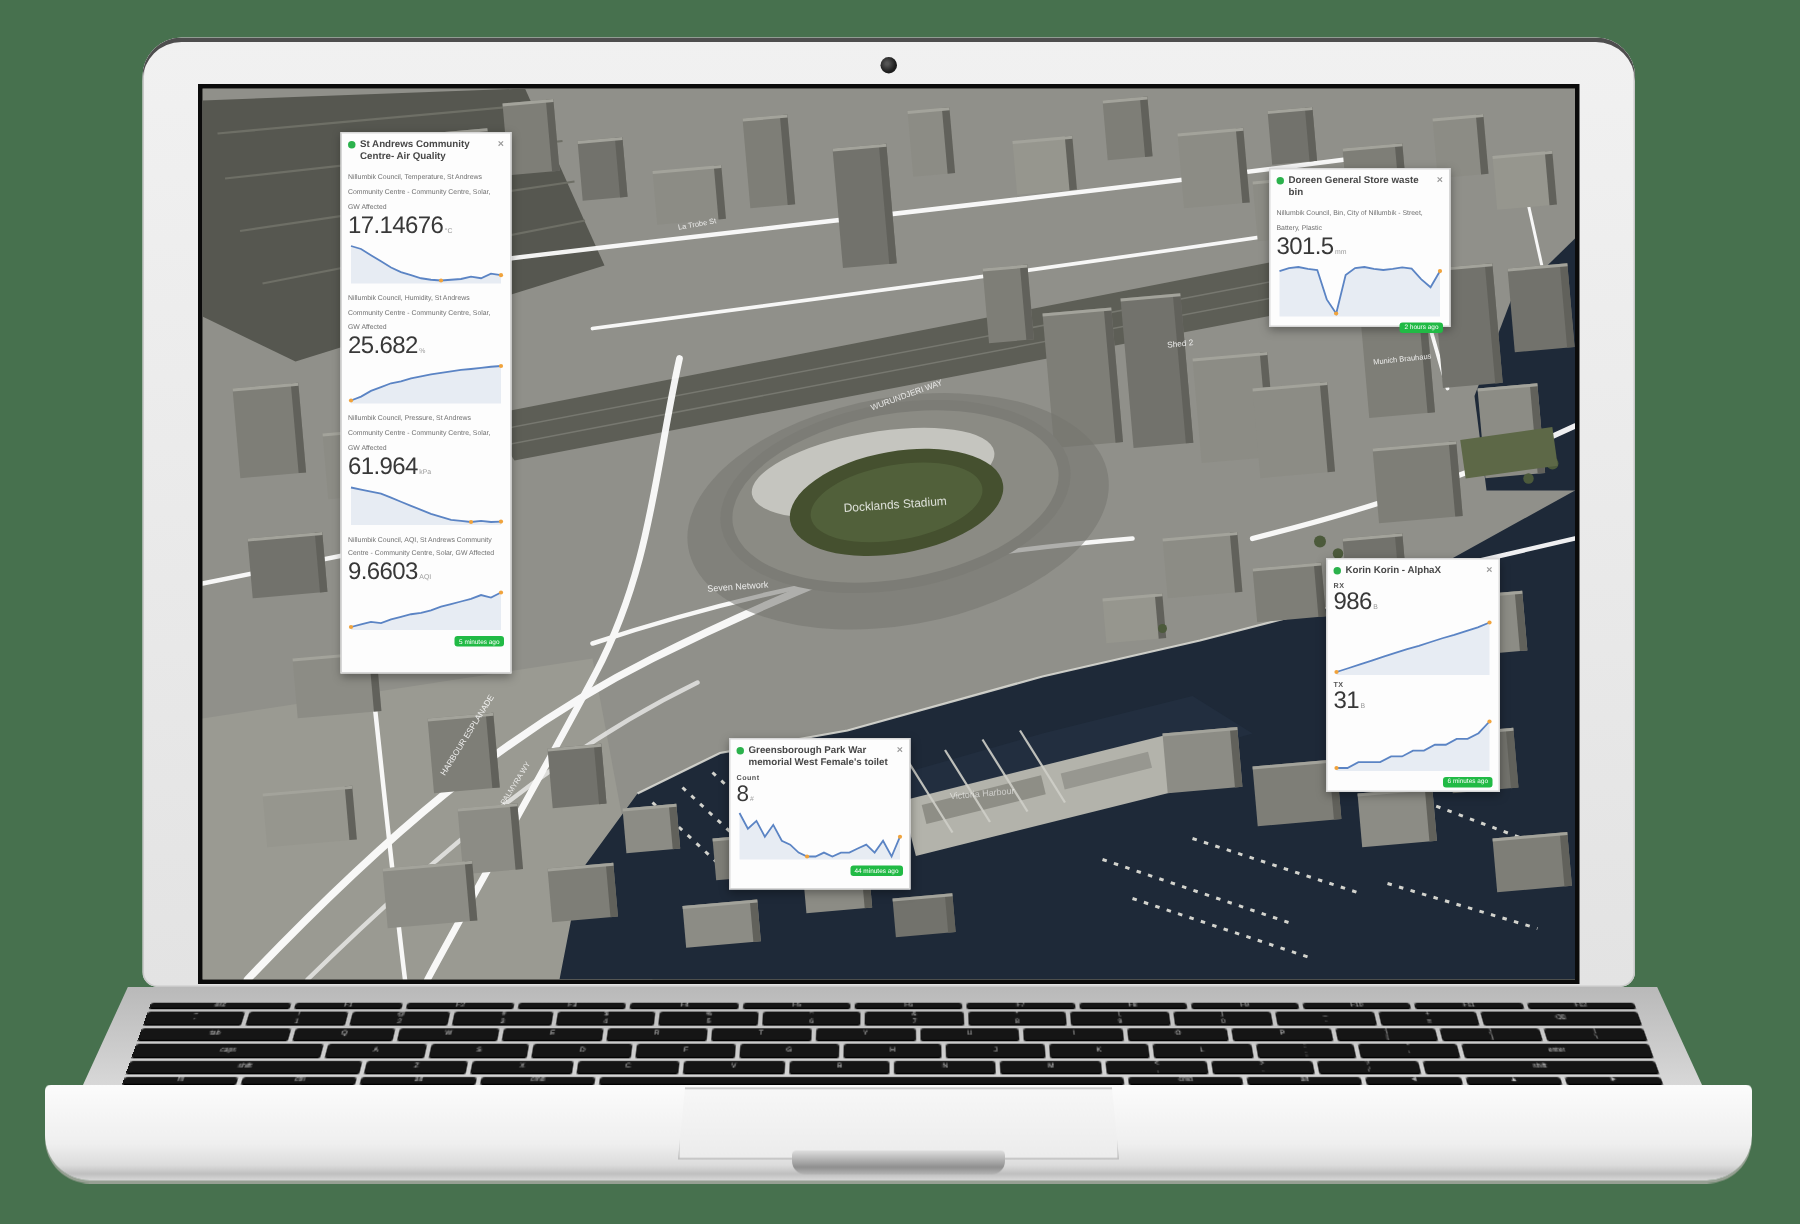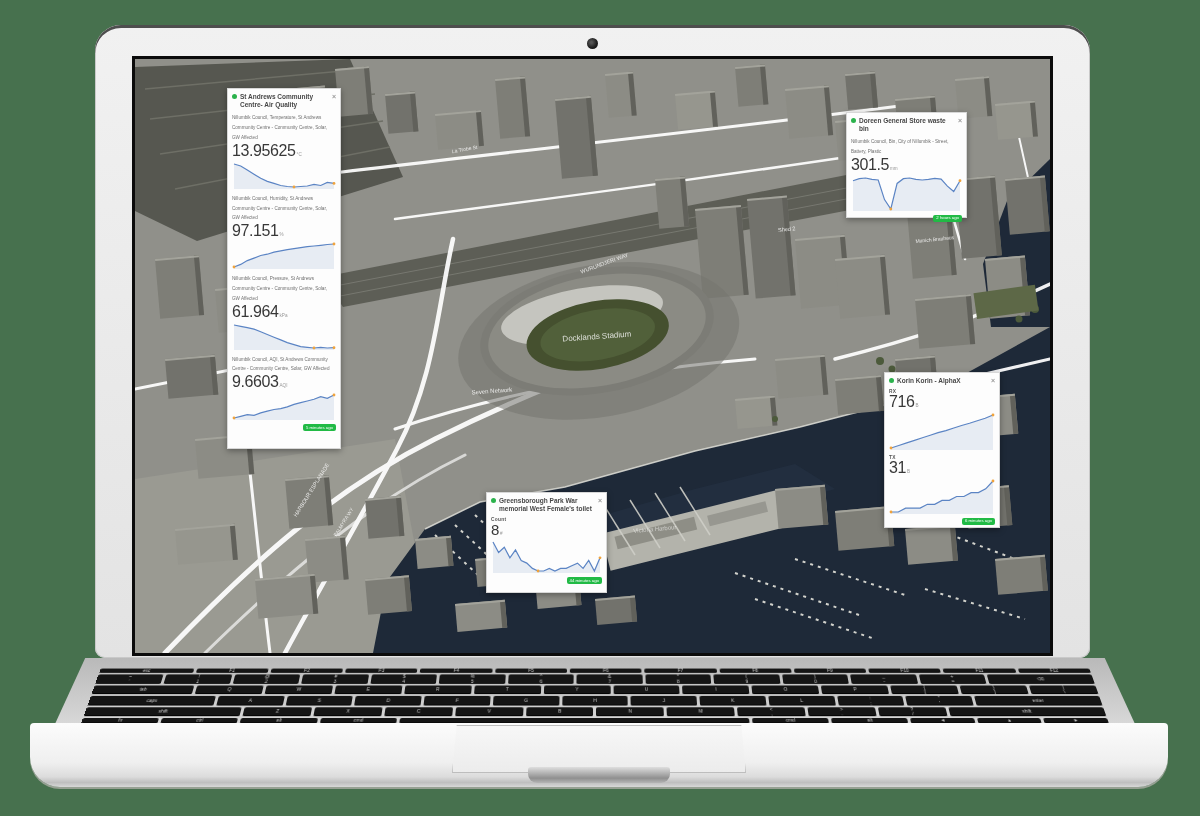--- a/index.html
+++ b/index.html
@@ -424,31 +424,31 @@
         </svg>
 
         <div class="panel" style="left:92px;top:29px;width:114px;height:361px">
           <div class="p-head">
             <span class="p-dot"></span>
             <span>St Andrews Community Centre- Air Quality</span>
             <span class="p-close">×</span>
           </div>
           <div class="metric">
             <div class="m-desc">Nillumbik Council, Temperature, St Andrews Community Centre - Community Centre, Solar, GW Affected</div>
-            <div class="m-value"><span>13.95625</span><span class="unit">°C</span></div>
+            <div class="m-value"><span>17.14676</span><span class="unit">°C</span></div>
             <svg class="spark" width="104" height="30">
                 <path d="M2 29 L2.0 4.0 L8.7 6.0 L15.3 10.1 L22.0 14.2 L28.7 18.3 L35.3 21.4 L42.0 23.4 L48.7 25.5 L55.3 26.5 L62.0 27.0 L68.7 26.5 L75.3 26.0 L82.0 24.4 L88.7 25.5 L95.3 22.4 L102.0 23.4 L102 29 Z" fill="rgba(110,140,190,0.15)"></path>
                 <polyline points="2.0,4.0 8.7,6.0 15.3,10.1 22.0,14.2 28.7,18.3 35.3,21.4 42.0,23.4 48.7,25.5 55.3,26.5 62.0,27.0 68.7,26.5 75.3,26.0 82.0,24.4 88.7,25.5 95.3,22.4 102.0,23.4" fill="none" stroke="#5b84c4" stroke-width="1.2"></polyline>
                 <circle cx="62" cy="27" r="1.4" fill="#f0a33c"></circle>
                 <circle cx="102" cy="23.422222222222207" r="1.4" fill="#f0a33c"></circle>
               </svg>
           </div>
           <div class="metric">
             <div class="m-desc">Nillumbik Council, Humidity, St Andrews Community Centre - Community Centre, Solar, GW Affected</div>
-            <div class="m-value"><span>97.151</span><span class="unit">%</span></div>
+            <div class="m-value"><span>25.682</span><span class="unit">%</span></div>
             <svg class="spark" width="104" height="30">
                 <path d="M2 29 L2.0 27.0 L8.7 24.4 L15.3 20.6 L22.0 18.1 L28.7 15.5 L35.3 14.2 L42.0 12.2 L48.7 10.9 L55.3 9.6 L62.0 8.6 L68.7 7.6 L75.3 6.6 L82.0 6.0 L88.7 5.3 L95.3 4.5 L102.0 4.0 L102 29 Z" fill="rgba(110,140,190,0.15)"></path>
                 <polyline points="2.0,27.0 8.7,24.4 15.3,20.6 22.0,18.1 28.7,15.5 35.3,14.2 42.0,12.2 48.7,10.9 55.3,9.6 62.0,8.6 68.7,7.6 75.3,6.6 82.0,6.0 88.7,5.3 95.3,4.5 102.0,4.0" fill="none" stroke="#5b84c4" stroke-width="1.2"></polyline>
                 <circle cx="2" cy="27" r="1.4" fill="#f0a33c"></circle>
                 <circle cx="102" cy="4" r="1.4" fill="#f0a33c"></circle>
               </svg>
           </div>
           <div class="metric">
             <div class="m-desc">Nillumbik Council, Pressure, St Andrews Community Centre - Community Centre, Solar, GW Affected</div>
             <div class="m-value"><span>61.964</span><span class="unit">kPa</span></div>
@@ -492,21 +492,21 @@
         </div>
 
         <div class="panel" style="left:749px;top:313px;width:116px;height:156px">
           <div class="p-head">
             <span class="p-dot"></span>
             <span>Korin Korin - AlphaX</span>
             <span class="p-close">×</span>
           </div>
           <div class="metric">
             <div class="m-label">RX</div>
-            <div class="m-value"><span>716</span><span class="unit">B</span></div>
+            <div class="m-value"><span>986</span><span class="unit">B</span></div>
             <svg class="spark" width="106" height="40">
                 <path d="M2 39 L2.0 37.0 L9.8 34.5 L17.7 31.9 L25.5 29.4 L33.4 26.8 L41.2 24.3 L49.1 21.7 L56.9 19.6 L64.8 17.0 L72.6 14.5 L80.5 12.3 L88.3 9.7 L96.2 7.2 L104.0 4.0 L104 39 Z" fill="rgba(110,140,190,0.15)"></path>
                 <polyline points="2.0,37.0 9.8,34.5 17.7,31.9 25.5,29.4 33.4,26.8 41.2,24.3 49.1,21.7 56.9,19.6 64.8,17.0 72.6,14.5 80.5,12.3 88.3,9.7 96.2,7.2 104.0,4.0" fill="none" stroke="#5b84c4" stroke-width="1.2"></polyline>
                 <circle cx="2" cy="37" r="1.4" fill="#f0a33c"></circle>
                 <circle cx="104" cy="4" r="1.4" fill="#f0a33c"></circle>
               </svg>
           </div>
           <div class="metric">
             <div class="m-label">TX</div>
             <div class="m-value"><span>31</span><span class="unit">B</span></div>

